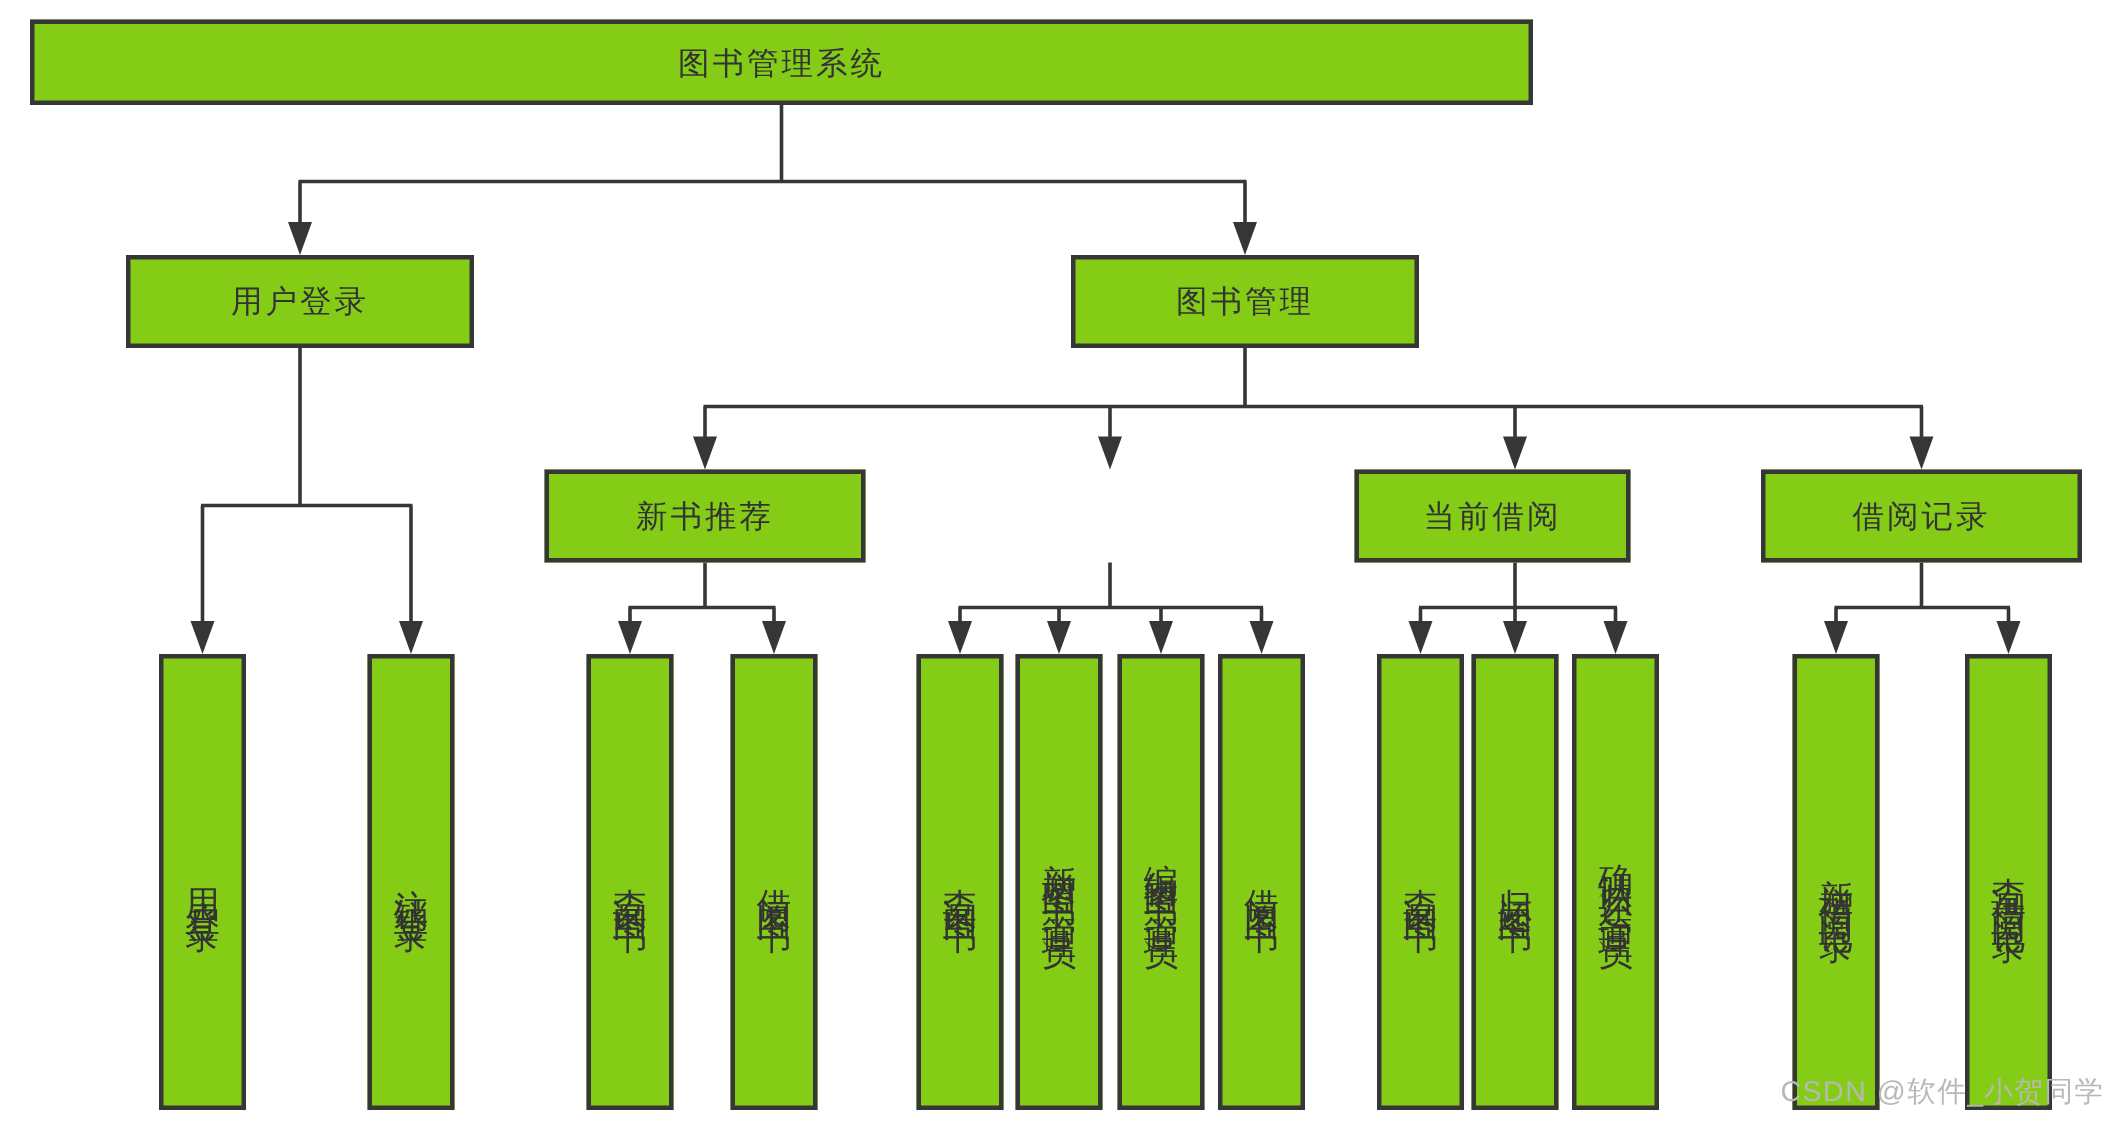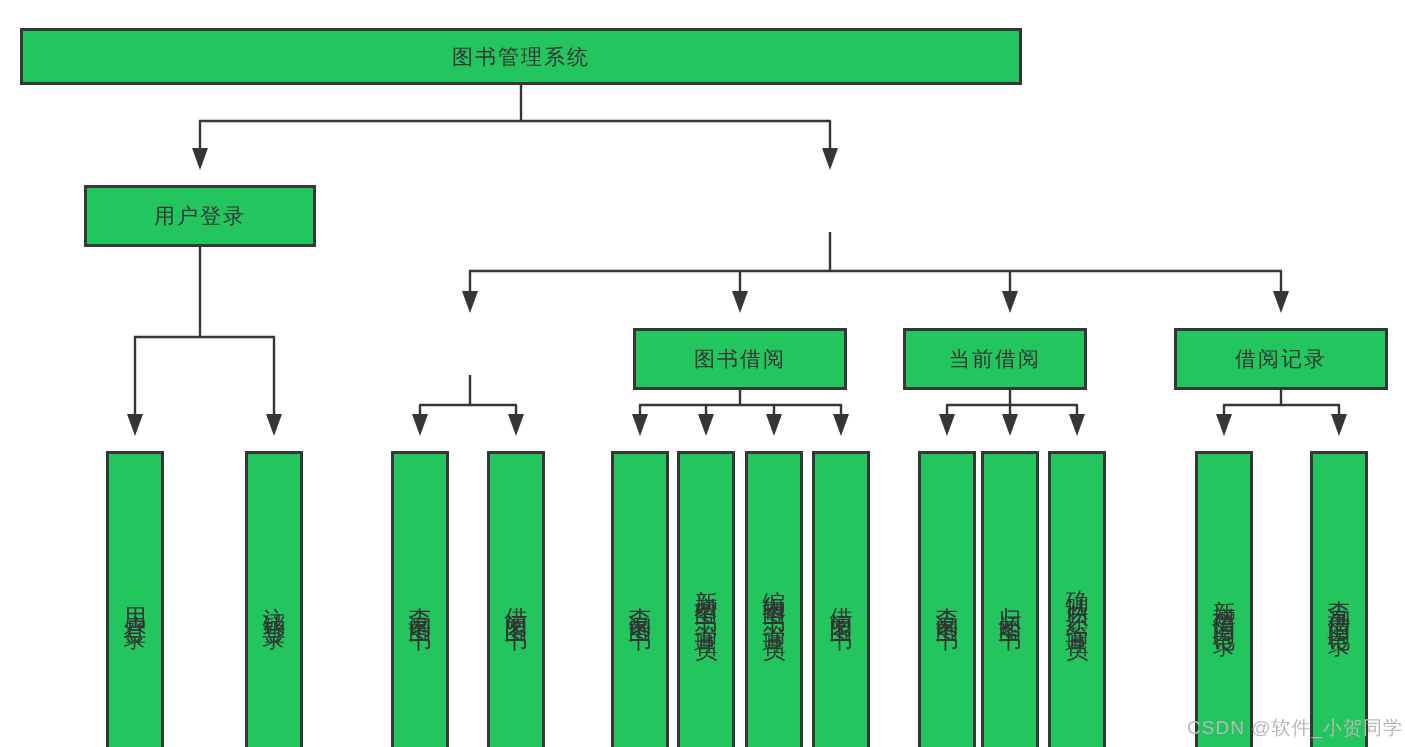--- a/index.html
+++ b/index.html
@@ -17,24 +17,23 @@
     font-family:"Liberation Sans","DejaVu Sans",sans-serif;
     overflow:hidden;
   }
   .connectors{position:absolute;left:0;top:0;width:1405px;height:747px;}
   .connectors path{stroke:var(--connector-color);stroke-width:2.4;fill:none;}
   .connectors polygon{fill:var(--connector-color);}
   .node{
     position:absolute;
     box-sizing:border-box;
     border:3px solid var(--border-color);
-    background:#22c55e;
+    background:#84cc16;
     display:flex;align-items:center;justify-content:center;
     color:var(--text-color);
-    margin-top:15px;
   }
   .h-node{
     font-size:21px;
     letter-spacing:2px;
     white-space:nowrap;
   }
   .v-node{
     font-size:23px;
     writing-mode:vertical-rl;
     text-orientation:mixed;
@@ -81,22 +80,23 @@
     <polygon points="939,414 955,414 947,436"></polygon>
     <polygon points="1002,414 1018,414 1010,436"></polygon>
     <polygon points="1069,414 1085,414 1077,436"></polygon>
     <polygon points="1216,414 1232,414 1224,436"></polygon>
     <polygon points="1331,414 1347,414 1339,436"></polygon>
   </svg>
 
   <div class="node h-node" style="left:20px;top:13px;width:1002px;height:57px">图书管理系统</div>
 
   <div class="node h-node" style="left:84px;top:170px;width:232px;height:62px">用户登录</div>
+  <div class="node h-node" style="left:714px;top:170px;width:232px;height:62px">图书管理</div>
 
-  <div class="node h-node" style="left:633px;top:313px;width:214px;height:62px">图书借阅</div>
+  <div class="node h-node" style="left:363px;top:313px;width:214px;height:62px">新书推荐</div>
   <div class="node h-node" style="left:903px;top:313px;width:184px;height:62px">当前借阅</div>
   <div class="node h-node" style="left:1174px;top:313px;width:214px;height:62px">借阅记录</div>
 
   <div class="node v-node" style="left:106px;top:436px;width:58px;height:304px">用户登录</div>
   <div class="node v-node" style="left:245px;top:436px;width:58px;height:304px">注销登录</div>
 
   <div class="node v-node" style="left:391px;top:436px;width:58px;height:304px">查询图书</div>
   <div class="node v-node" style="left:487px;top:436px;width:58px;height:304px">借阅图书</div>
 
   <div class="node v-node" style="left:611px;top:436px;width:58px;height:304px">查询图书</div>

